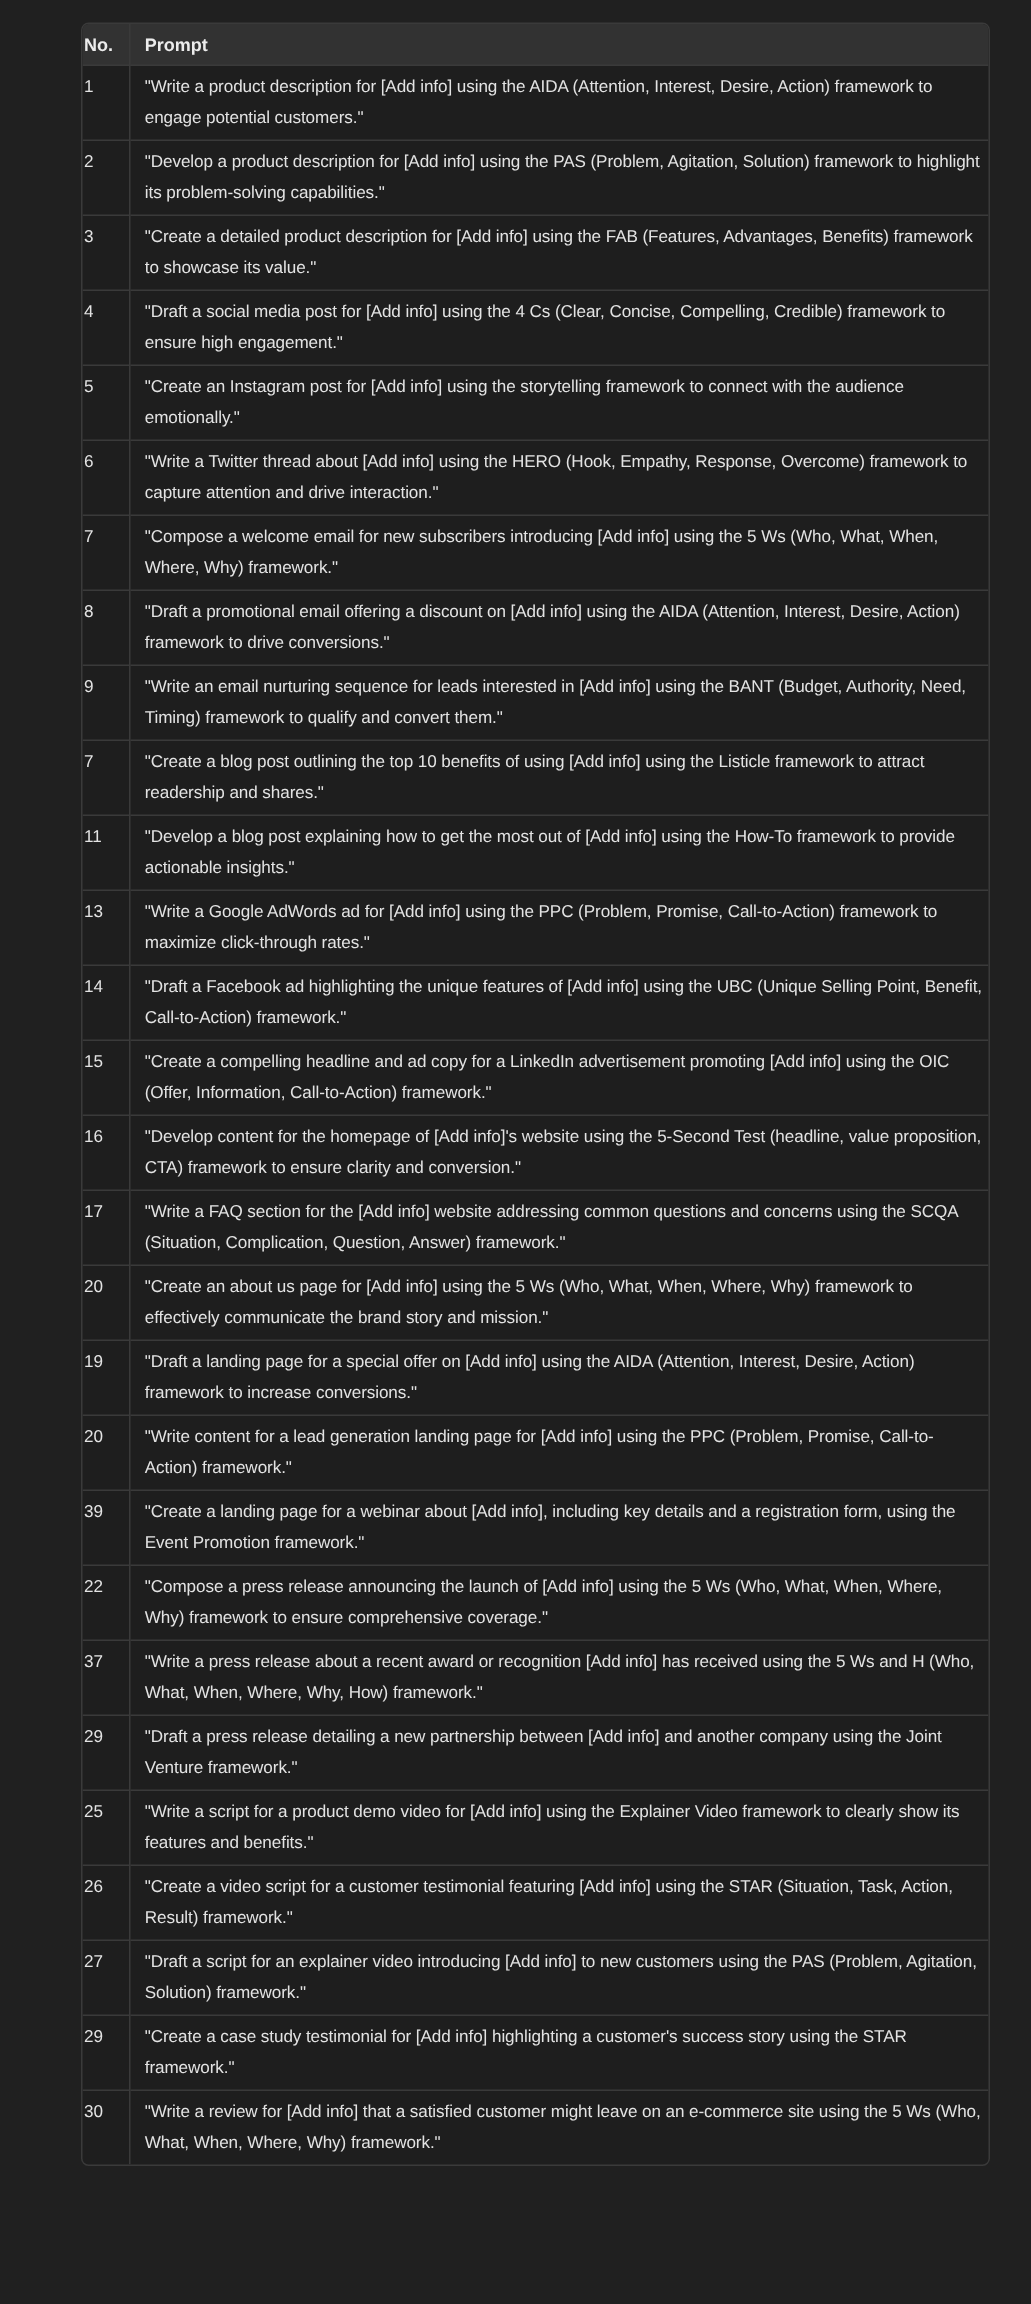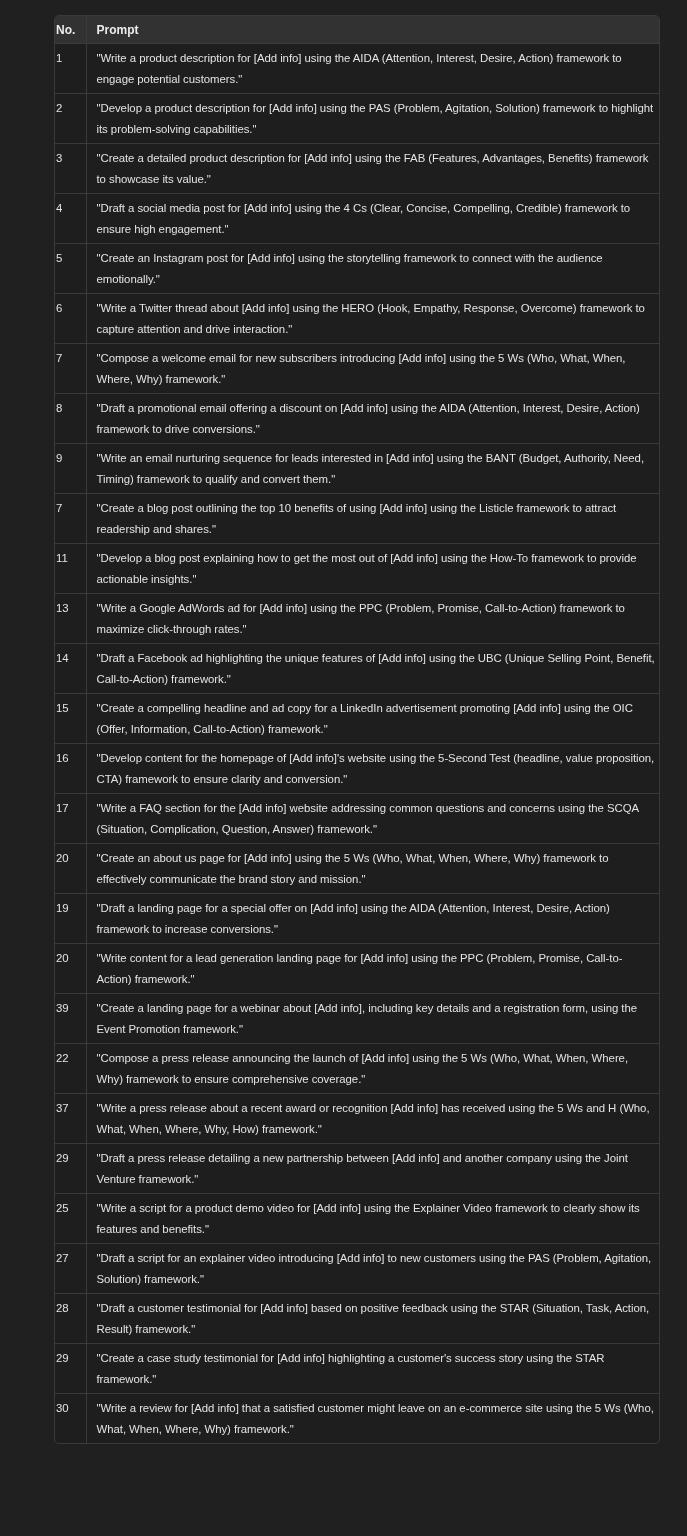--- a/index.html
+++ b/index.html
@@ -135,26 +135,26 @@
         </tr>
         <tr>
           <td>29</td>
           <td class="prompt-cell">"Draft a press release detailing a new partnership between [Add info] and another company using the Joint Venture framework."</td>
         </tr>
         <tr>
           <td>25</td>
           <td class="prompt-cell">"Write a script for a product demo video for [Add info] using the Explainer Video framework to clearly show its features and benefits."</td>
         </tr>
         <tr>
+          <td>26</td>
+          <td class="prompt-cell">"Create a video script for a customer testimonial featuring [Add info] using the STAR (Situation, Task, Action, Result) framework."</td>
+        </tr>
+        <tr>
           <td>27</td>
           <td class="prompt-cell">"Draft a script for an explainer video introducing [Add info] to new customers using the PAS (Problem, Agitation, Solution) framework."</td>
-        </tr>
-        <tr>
-          <td>28</td>
-          <td class="prompt-cell">"Draft a customer testimonial for [Add info] based on positive feedback using the STAR (Situation, Task, Action, Result) framework."</td>
         </tr>
         <tr>
           <td>29</td>
           <td class="prompt-cell">"Create a case study testimonial for [Add info] highlighting a customer's success story using the STAR framework."</td>
         </tr>
         <tr>
           <td>30</td>
           <td class="prompt-cell">"Write a review for [Add info] that a satisfied customer might leave on an e-commerce site using the 5 Ws (Who, What, When, Where, Why) framework."</td>
         </tr>
       </tbody>

